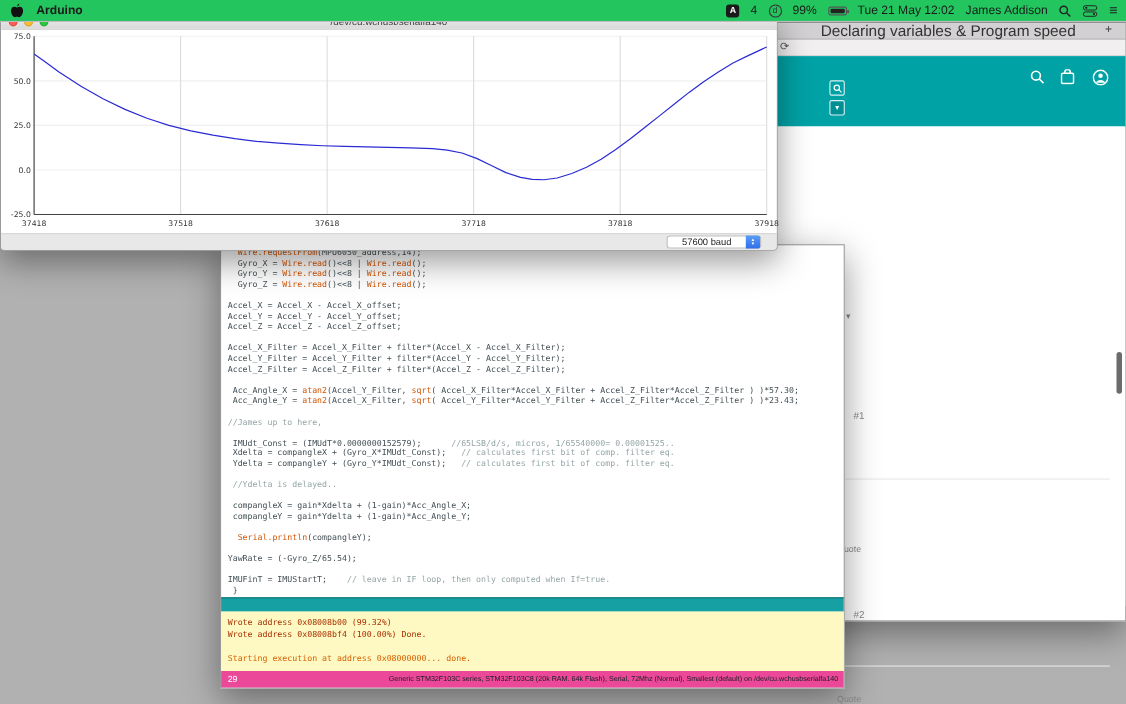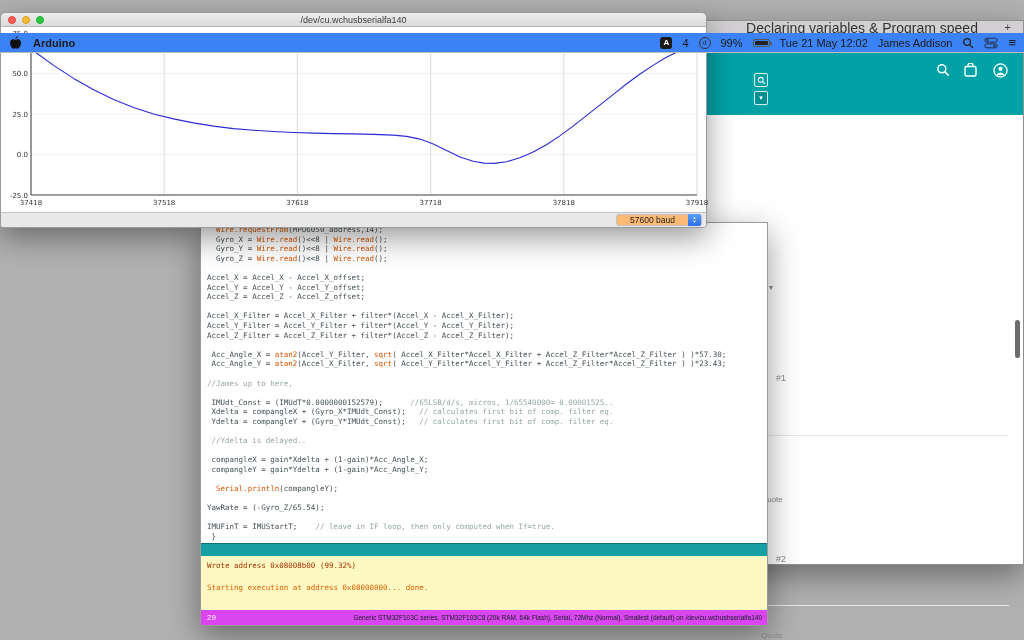--- a/index.html
+++ b/index.html
@@ -1,22 +1,22 @@
 <!DOCTYPE html>
 <html><head>
 <meta charset="utf-8">
 <style>
   * { margin:0; padding:0; box-sizing:border-box; }
   html,body { width:1024px; height:640px; overflow:hidden; }
   body { background:#b1b1b1; font-family:"Liberation Sans", sans-serif; position:relative; }
 
   
-  .menubar { position:absolute; left:0; top:0; width:1024px; height:20px; background:#3b82f6;
+  .menubar { position:absolute; left:0; top:0; width:1024px; height:20px; background:#22c55e;
              border-bottom:1px solid #bdbdbd; z-index:40; display:flex; align-items:center;
-             font-size:11px; color:#1a1a1a;margin-top:33px; }
+             font-size:11px; color:#1a1a1a; }
   .menubar .left { display:flex; align-items:center; gap:12px; padding-left:10px; }
   .menubar .appname { font-weight:bold; }
   .menubar .right { margin-left:auto; display:flex; align-items:center; gap:10px; padding-right:8px; }
   .mb-badge { background:#1a1a1a; color:#fff; font-size:8px; width:12px; height:12px; border-radius:3px;
               display:flex; align-items:center; justify-content:center; font-weight:bold; }
   .mb-circle { border:1px solid #333; color:#333; font-size:8px; width:12px; height:12px; border-radius:50%;
                display:flex; align-items:center; justify-content:center; }
   .battery-shell { width:17px; height:8px; border:1px solid #555; border-radius:2px; position:relative; display:inline-block; }
   .battery-shell::after { content:""; position:absolute; right:-3px; top:2px; width:2px; height:3px; background:#555; border-radius:1px; }
   .battery-fill { position:absolute; left:1px; top:1px; bottom:1px; width:13px; background:#222; border-radius:1px; }
@@ -31,21 +31,21 @@
                       border-radius:5px 5px 0 0; display:flex; align-items:center; position:relative; }
   .traffic { display:flex; gap:6px; padding-left:7px; }
   .traffic span { width:8px; height:8px; border-radius:50%; display:inline-block; }
   .tl-red { background:#ff5f57; border:1px solid #e0443e; }
   .tl-yellow { background:#febc2e; border:1px solid #d89e24; }
   .tl-green { background:#28c840; border:1px solid #1eac33; }
   .plotter-title { position:absolute; left:0; right:0; text-align:center; font-size:9px; color:#3c3c3c; }
   .chart-area { height:185px; background:#fff; }
   .plotter-footer { height:15px; background:#e8e8e8; border-top:1px solid #c2c2c2; display:flex; align-items:center;
                     justify-content:flex-end; border-radius:0 0 3px 3px; }
-  .baud-select { width:86px; height:12px; margin-right:4px; background:#fdba74; border:1px solid #c0c0c0;
+  .baud-select { width:86px; height:12px; margin-right:14px; background:#ffffff; border:1px solid #c0c0c0;
                  border-radius:3px; display:flex; align-items:center; font-size:8.5px; color:#222; }
   .baud-select .val { flex:1; text-align:center; }
   .baud-stepper { width:13px; height:12px; background:linear-gradient(#5a9cf8,#2e6fe8); border-radius:0 2px 2px 0;
                   display:flex; flex-direction:column; align-items:center; justify-content:center; color:#fff;
                   font-size:4px; line-height:4px; }
   svg text { font-family:"DejaVu Sans", sans-serif; }
 
   
   .forum { left:700px; top:20px; width:324px; height:545px; z-index:10; background:#fff; border:1px solid #8f8f8f; }
   .forum-tabbar { height:15px; background:#d2d0d2; border-bottom:1px solid #b8b8b8; position:relative;
@@ -73,21 +73,21 @@
                font-family:"DejaVu Sans Mono", monospace; font-size:7.5px; line-height:9.6px; }
   .code-line { white-space:pre; height:9.6px; }
   .seg-p { color:#434f54; }
   .seg-o { color:#d35400;margin-top:10px; }
   .seg-c { color:#95a5a6; }
   .progress-band { height:13px; background:#16a0a4; border-top:1px solid #0e7377; }
   .console-pane { height:54px; background:#fef9c3; padding:4px 6px; font-family:"DejaVu Sans Mono", monospace;
                   font-size:7.5px; line-height:11px; overflow:hidden; }
   .console-dark { color:#a82e00; }
   .console-bright { color:#d95f00; }
-  .ide-statusbar { height:15px; background:#d946ef; display:flex; align-items:center; font-size:6.5px; }
+  .ide-statusbar { height:15px; background:#ec4899; display:flex; align-items:center; font-size:6.5px; }
   .status-line-no { color:#ffffff; font-size:8px; padding-left:6px; }
   .status-board { margin-left:auto; padding-right:5px; color:#142021; }
 </style>
 </head>
 <body>
 
 <div class="menubar">
   <div class="left">
     <span style="display:inline-flex;">
       <svg width="11" height="13" viewBox="0 0 12 14">
@@ -204,20 +204,21 @@
       <div class="code-line"><span class="seg-p">  </span><span class="seg-o">Serial.println</span><span class="seg-p">(compangleY);</span></div>
       <div class="code-line">&nbsp;</div>
       <div class="code-line"><span class="seg-p">YawRate = (-Gyro_Z/65.54);</span></div>
       <div class="code-line">&nbsp;</div>
       <div class="code-line"><span class="seg-p">IMUFinT = IMUStartT;    </span><span class="seg-c">// leave in IF loop, then only computed when If=true.</span></div>
       <div class="code-line"><span class="seg-p"> }</span></div>
     </div>
   <div class="progress-band"></div>
   <div class="console-pane" id="console-area">
       <div class="console-dark">Wrote address 0x08008b00 (99.32%)</div>
+      <div class="console-dark">Wrote address 0x08008bf4 (100.00%) Done.</div>
       <div class="console-dark">&nbsp;</div>
       <div class="console-bright">Starting execution at address 0x08000000... done.</div>
     </div>
   <div class="ide-statusbar">
     <span class="status-line-no">29</span>
     <span class="status-board">Generic STM32F103C series, STM32F103C8 (20k RAM. 64k Flash), Serial, 72Mhz (Normal), Smallest (default) on /dev/cu.wchusbserialfa140</span>
   </div>
 </div>
 
 <div class="window plotter">

